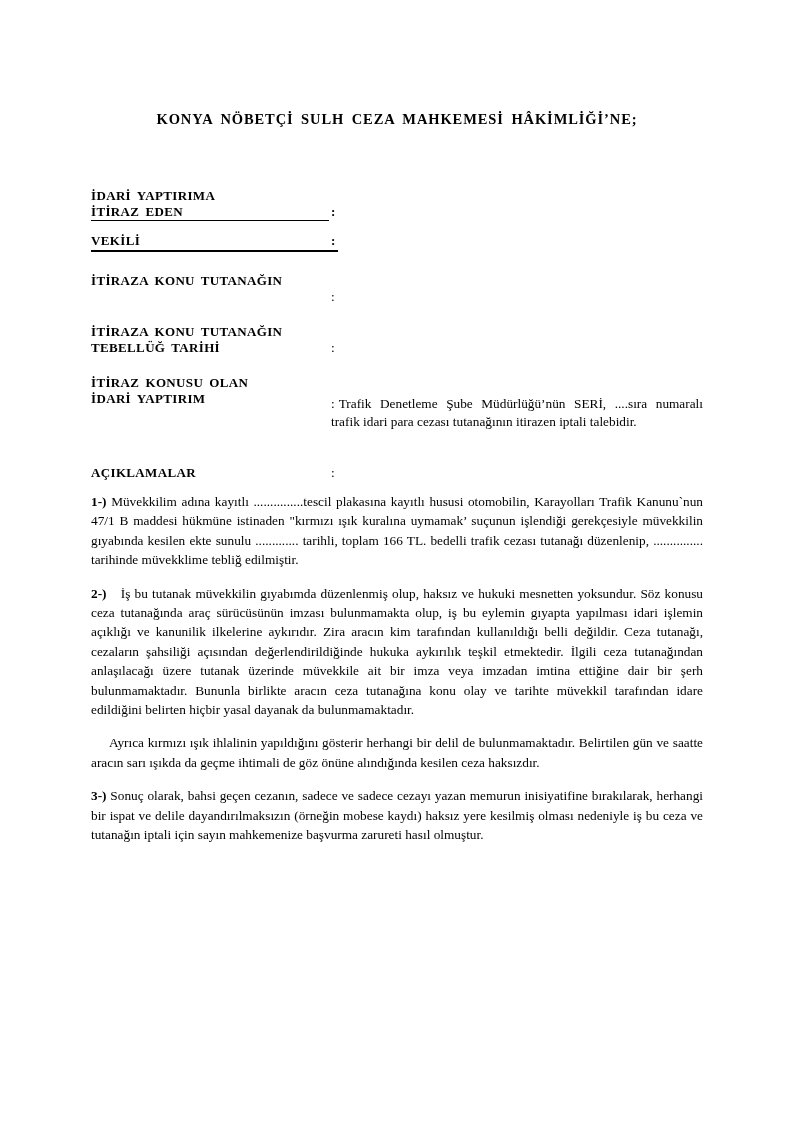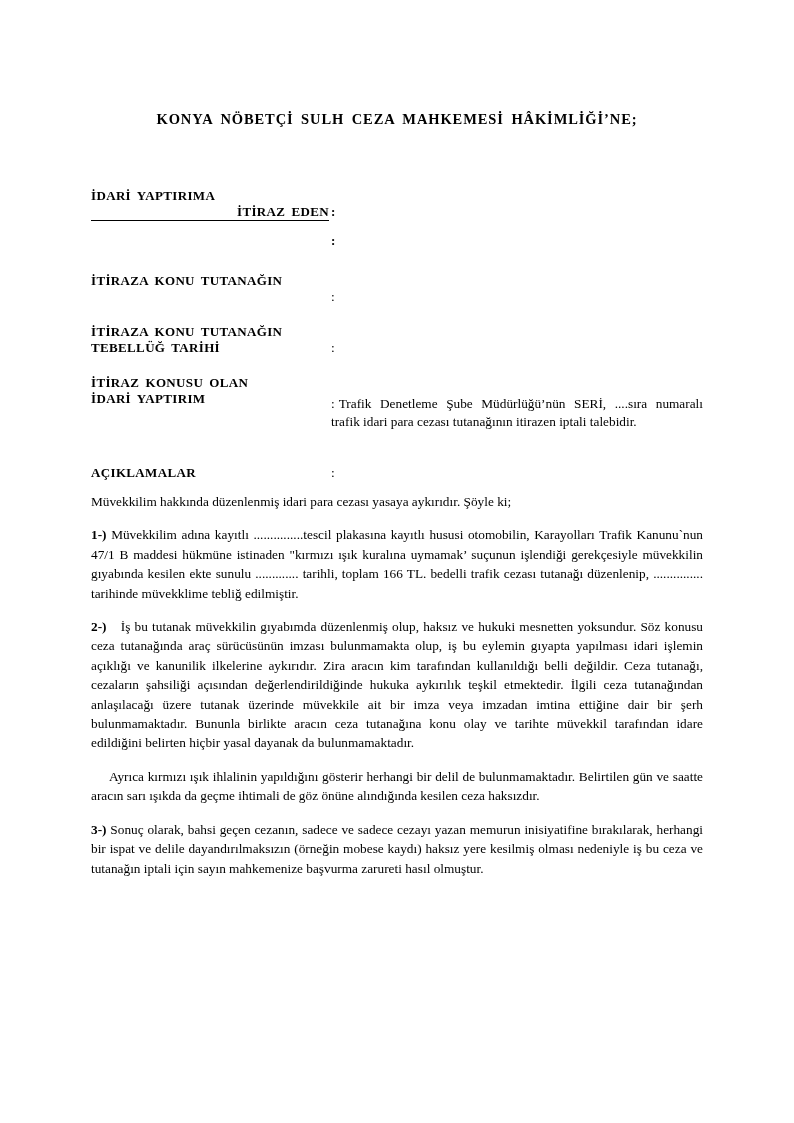--- a/index.html
+++ b/index.html
@@ -61,21 +61,20 @@
   }
   .field-label .lbl-line {
     display: block;
   }
   
   .underline-to-colon {
     display: inline-block;
     width: 238px;
     border-bottom: 1.6px solid #000;
     padding-bottom: 1px;
-    text-align: right;
   }
   .underline-to-colon.thick {
     border-bottom-width: 2.4px;
     width: 247px;
   }
   .colon {
     position: absolute;
     left: 240px;
     font-size: 13px;
     font-weight: bold;
@@ -135,20 +134,23 @@
 
     <div class="field-row" style="height:34px;">
       <div class="field-label">
         <span class="lbl-line">İDARİ YAPTIRIMA</span>
         <span class="lbl-line underline-to-colon">İTİRAZ  EDEN</span>
       </div>
       <span class="colon" style="top:15.5px;">:</span>
     </div>
 
     <div class="field-row" style="height:22px; margin-top:10px;">
+      <div class="field-label">
+        <span class="lbl-line underline-to-colon thick">VEKİLİ</span>
+      </div>
       <span class="colon" style="top:0px;">:</span>
     </div>
 
     <div class="field-row" style="height:34px; margin-top:18px;">
       <div class="field-label">
         <span class="lbl-line">İTİRAZA  KONU TUTANAĞIN</span>
       </div>
       <span class="colon plain" style="top:16px;">:</span>
     </div>
 
@@ -174,23 +176,20 @@
       <div class="field-label">
         <span class="lbl-line">AÇIKLAMALAR</span>
       </div>
       <span class="colon plain" style="top:0px;">:</span>
     </div>
 
   </div>
 
   <div class="body-text" style="top:492px;">
 
-    <p>
-      <span>Müvekkilim  hakkında  düzenlenmiş  idari para cezası  yasaya aykırıdır.  Şöyle ki;</span>
-    </p>
 
     <p>
       <span class="num">1-)</span>
       <span>Müvekkilim  adına  kayıtlı  ...............tescil  plakasına  kayıtlı  hususi  otomobilin,  Karayolları Trafik  Kanunu`nun  47/1  B  maddesi  hükmüne  istinaden  "kırmızı  ışık  kuralına  uymamak’ suçunun  işlendiği  gerekçesiyle  müvekkilin  gıyabında  kesilen  ekte  sunulu  .............  tarihli, toplam  166  TL.  bedelli  trafik  cezası  tutanağı  düzenlenip,  ...............  tarihinde  müvekklime tebliğ edilmiştir.</span>
     </p>
 
     <p>
       <span class="num">2-)</span><span class="num-gap"></span>
       <span>İş  bu  tutanak  müvekkilin  gıyabımda  düzenlenmiş  olup,  haksız  ve  hukuki  mesnetten yoksundur. Söz  konusu  ceza  tutanağında  araç  sürücüsünün  imzası  bulunmamakta olup,  iş bu eylemin  gıyapta  yapılması  idari  işlemin  açıklığı  ve  kanunilik  ilkelerine  aykırıdır.  Zira  aracın kim  tarafından  kullanıldığı  belli  değildir.  Ceza  tutanağı,  cezaların  şahsiliği  açısından değerlendirildiğinde  hukuka  aykırılık  teşkil  etmektedir.  İlgili  ceza  tutanağından  anlaşılacağı üzere  tutanak  üzerinde  müvekkile  ait  bir  imza  veya  imzadan  imtina  ettiğine  dair  bir  şerh bulunmamaktadır.  Bununla  birlikte  aracın  ceza  tutanağına  konu  olay  ve  tarihte  müvekkil tarafından  idare edildiğini  belirten  hiçbir  yasal dayanak  da bulunmamaktadır.</span>
     </p>

